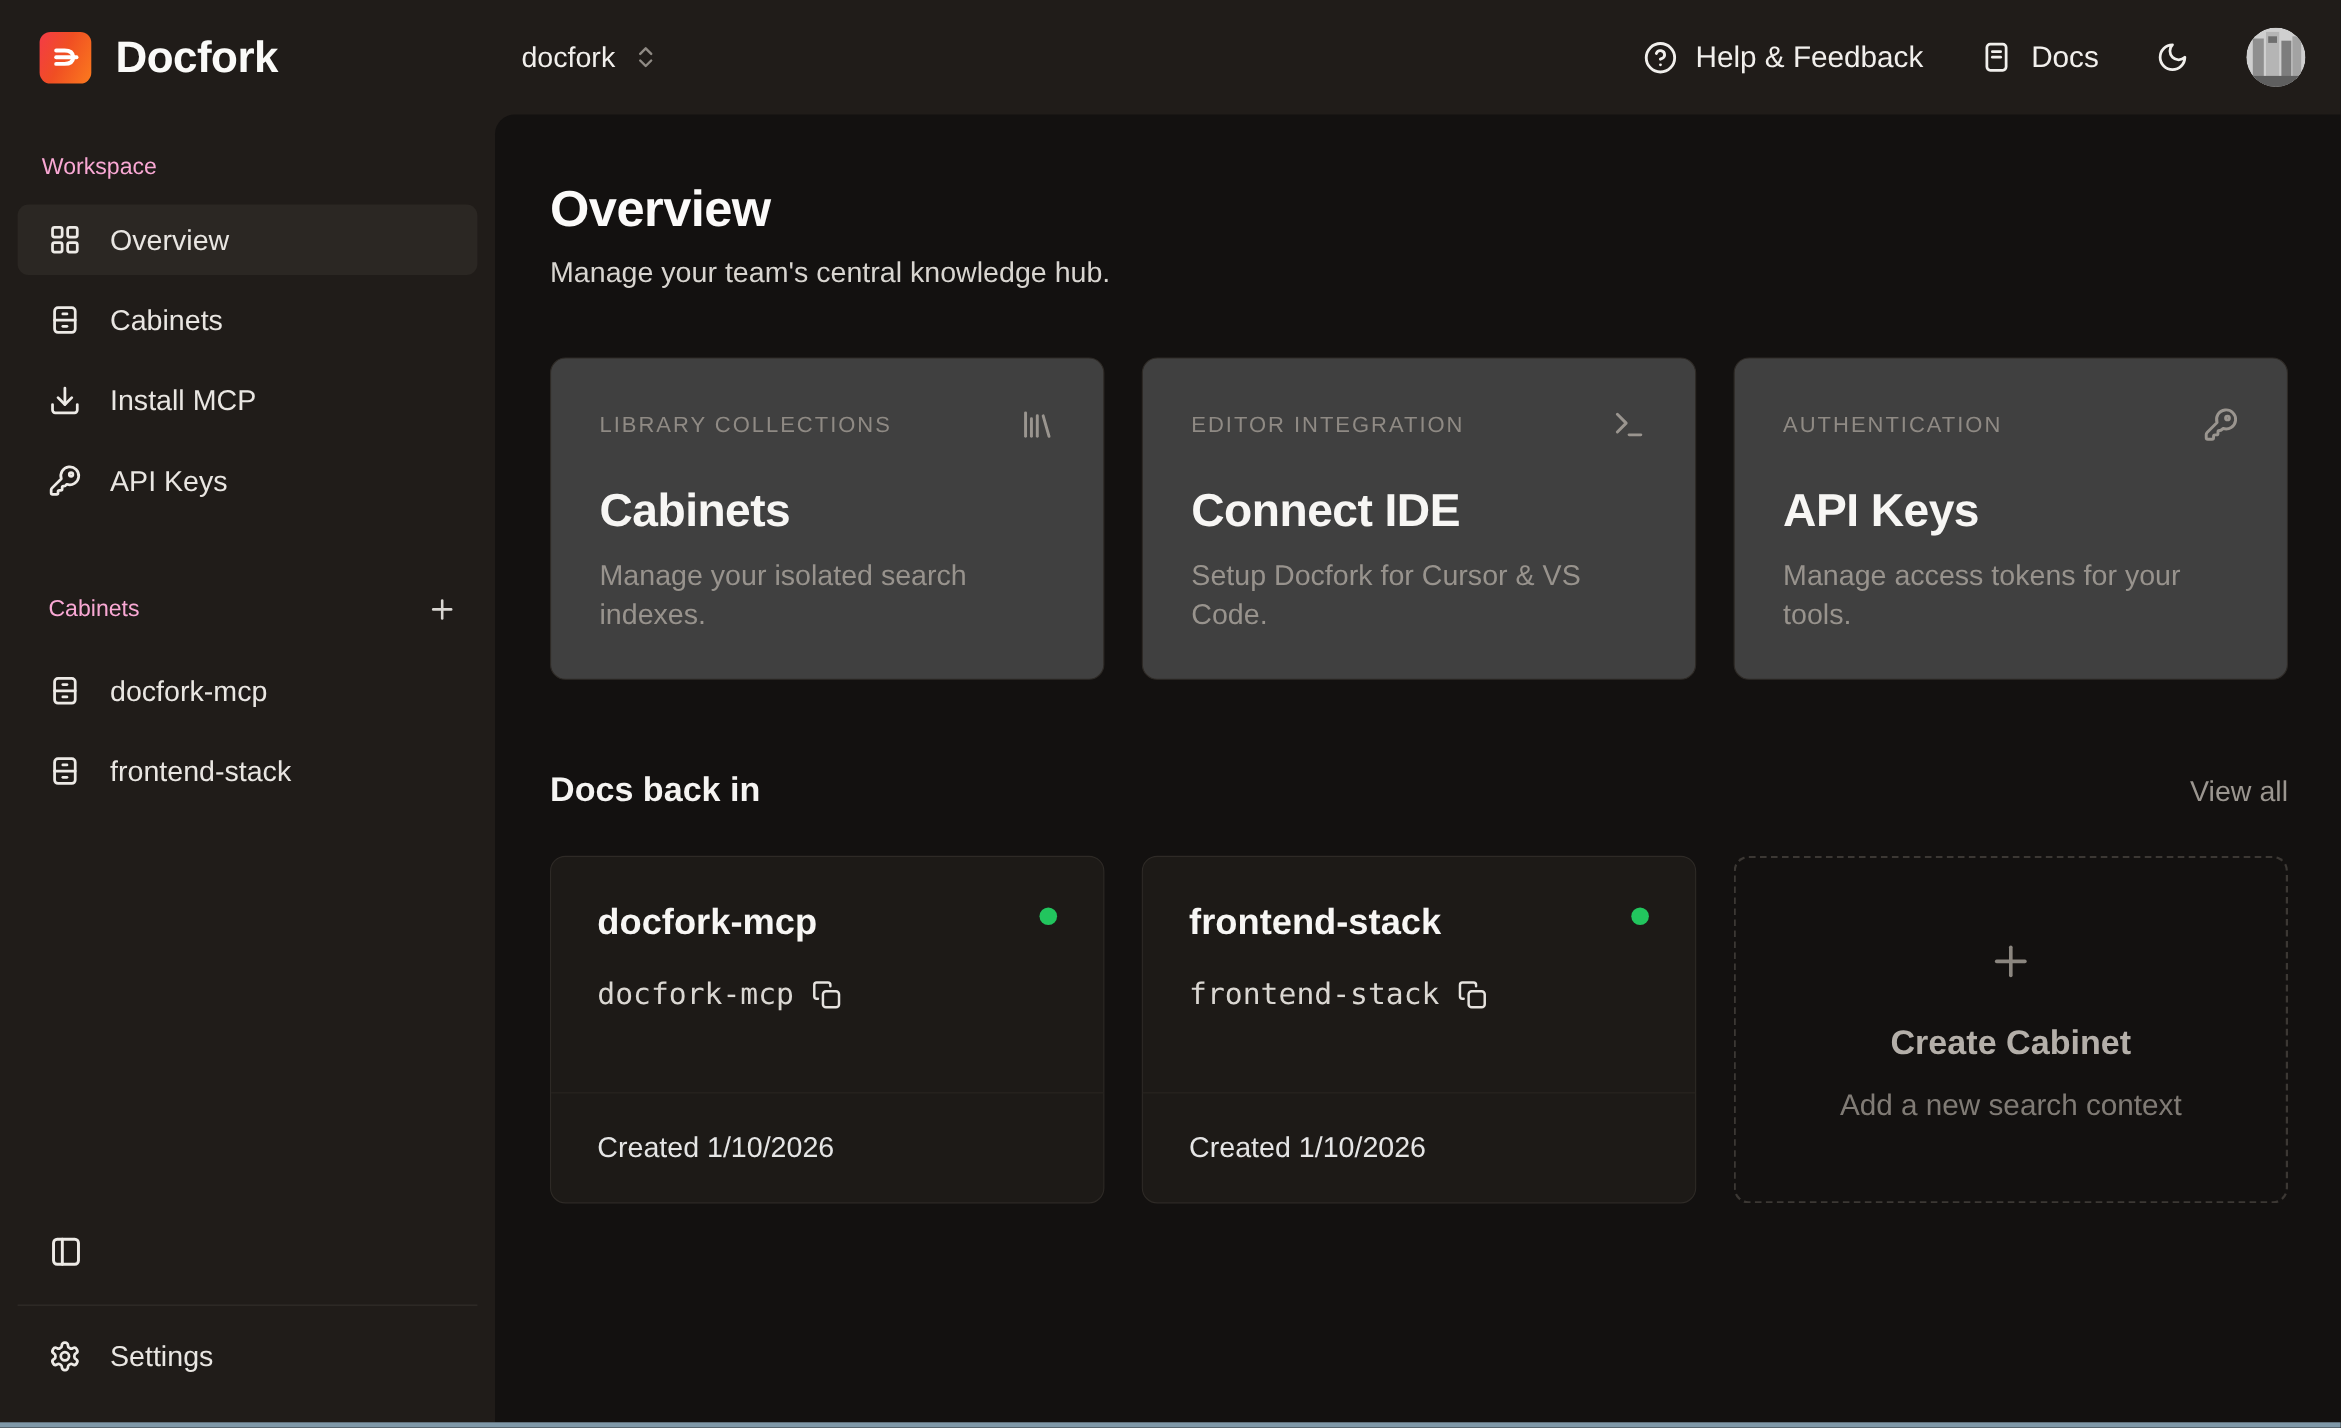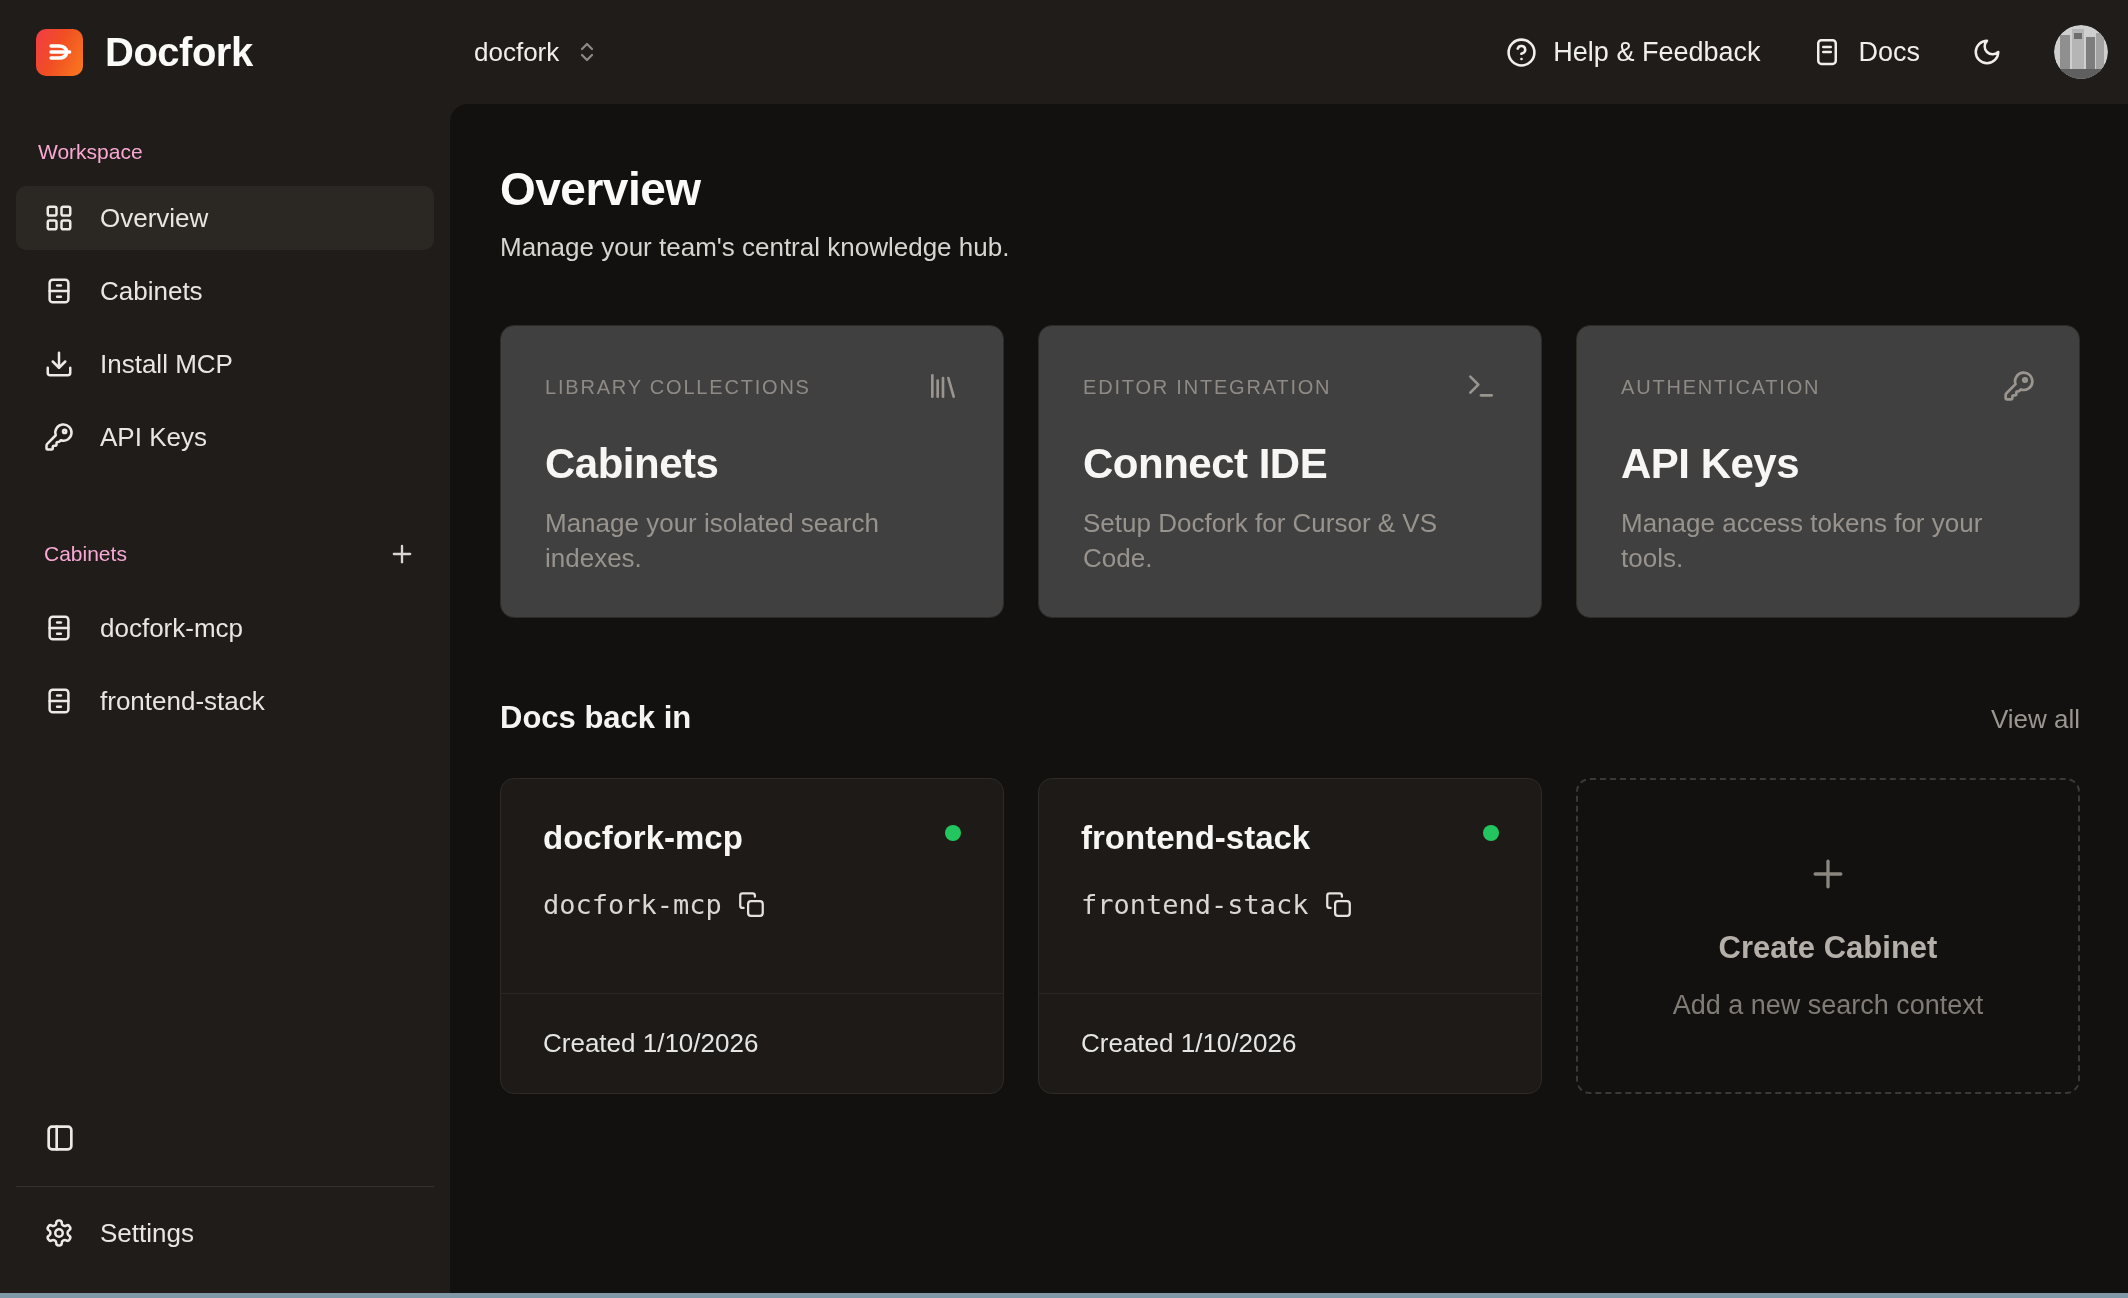--- a/index.html
+++ b/index.html
@@ -24,21 +24,21 @@
     background:linear-gradient(115deg,#f43b47 0%,#f04e23 45%,#fb7a1e 100%);
     display:flex; align-items:center; justify-content:center; border:none; cursor:pointer;
   }
   .brand-name { font-size:40px; font-weight:700; color:#fafaf8; letter-spacing:-0.5px; }
   .ws-selector {
     background:none; border:none; color:#f1efec; font-family:inherit;
     display:flex; align-items:center; gap:16px; font-size:26px; font-weight:500;
     margin-left:24px; cursor:pointer;
   }
   .ws-selector .chev { color:#8f8a84; }
-  .header-right { margin-left:auto; display:flex; align-items:center; gap:52px; padding-right:20px; }
+  .header-right { margin-left:auto; display:flex; align-items:center; gap:52px; padding-right:32px; }
   .hbtn {
     background:none; border:none; color:#f1efec; font-family:inherit;
     display:flex; align-items:center; gap:16px; font-size:27px; font-weight:500; cursor:pointer;
   }
   .avatar-btn { background:none; border:none; cursor:pointer; border-radius:50%; overflow:hidden; width:54px; height:54px; }
 
   
   .sidebar {
     position:absolute; top:104px; left:0; width:450px; bottom:5px;
     display:flex; flex-direction:column; padding:36px 16px 28px 16px;

